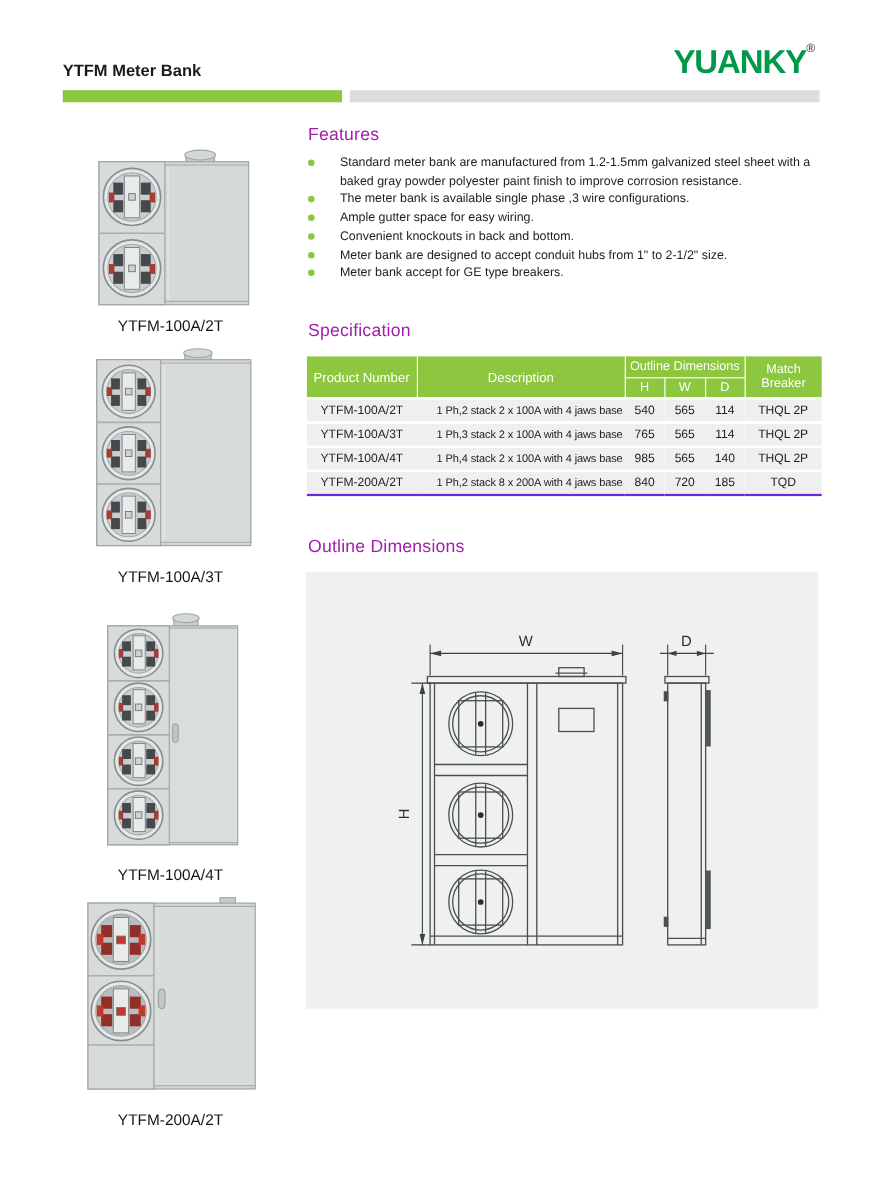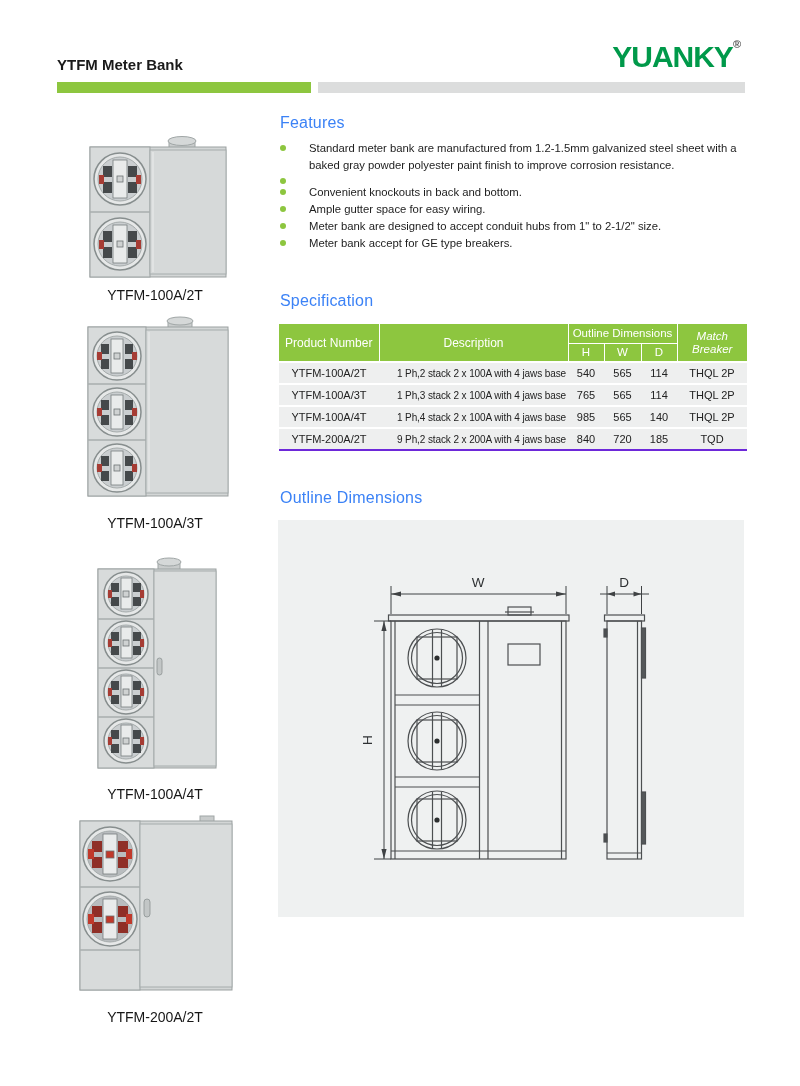--- a/index.html
+++ b/index.html
@@ -17,37 +17,37 @@
   .bar-green { position:absolute; left:57px; top:82px; width:254px; height:11px; background:#8dc63f; }
   .bar-gray  { position:absolute; left:318px; top:82px; width:427px; height:11px; background:#dcdddd; }
 
   
   .figure { position:absolute; width:190px; left:60px; text-align:center; }
   .figure .caption { font-size:14px; color:#161616; }
   #fig1 { top:133px; } #fig2 { top:315px; } #fig3 { top:552px; } #fig4 { top:810px; }
   #fig2 .caption { margin-top:6px; } #fig3 .caption { margin-top:5px; } #fig4 .caption { margin-top:3px; }
 
   
-  .section-heading { position:absolute; left:280px; font-size:16px; color:#3b82f6; letter-spacing:.2px; }
+  .section-heading { position:absolute; left:280px; font-size:16px; color:#a21caf; letter-spacing:.2px; }
   #features-heading { top:114px; }
   #spec-heading { top:292px; }
   #outline-heading { top:489px; }
 
   .features-list { position:absolute; left:280px; top:140px; width:468px; list-style:none; }
   .features-list li { display:flex; gap:23px; font-size:11.3px; line-height:16.7px; color:#1d1d1d; }
   .features-list .dot { flex:none; width:6px; height:6px; border-radius:50%; background:#8dc63f; margin-top:5px; }
 
   
   .spec-table { position:absolute; left:279px; top:324px; width:468px;
                 border-collapse:collapse; table-layout:fixed;
                 border-bottom:2px solid #6d28d9; }
   .spec-table th { background:#8dc63f; color:#fff; font-weight:400; font-size:12px; padding:2px; }
   .spec-table th.sub { font-size:11.5px; height:19px; }
   .spec-table th.group { font-size:11.5px; height:19px; }
-  .spec-table th.small { font-size:11.5px; line-height:13px;font-style:italic; }
+  .spec-table th.small { font-size:11.5px; line-height:13px; }
   .spec-table th.b-right { border-right:1px solid #fff; }
   .spec-table th.b-bottom { border-bottom:1px solid #fff; }
   .spec-table td { background:#eeefef; color:#222; text-align:center; font-size:11px;
                    height:22px; padding:1px 2px; white-space:nowrap; overflow:hidden; }
   .spec-table td.desc { font-size:10px; letter-spacing:-0.1px;text-align:right; }
   .spec-table tbody tr { border-top:2px solid #fff; }
 
   
   .outline-panel { position:absolute; left:278px; top:520px; width:466px; height:397px; background:#eff1f1; }
   .outline-panel svg { display:block; }
@@ -250,28 +250,29 @@
   </div>
 
   <div class="section-heading" id="features-heading">Features</div>
   <ul class="features-list">
     <li>
         <span class="dot"></span>
         <span>Standard meter bank are manufactured from 1.2-1.5mm galvanized steel sheet with a baked gray powder polyester paint finish to improve corrosion resistance.</span>
       </li>
     <li>
         <span class="dot"></span>
+        <span>The meter bank is available single phase ,3 wire configurations.</span>
+      </li>
+    <li>
+        <span class="dot"></span>
+        <span>Ample gutter space for easy wiring.</span>
       </li>
     <li>
         <span class="dot"></span>
         <span>Convenient knockouts in back and bottom.</span>
-      </li>
-    <li>
-        <span class="dot"></span>
-        <span>Ample gutter space for easy wiring.</span>
       </li>
     <li>
         <span class="dot"></span>
         <span>Meter bank are designed to accept conduit hubs from 1" to 2-1/2" size.</span>
       </li>
     <li>
         <span class="dot"></span>
         <span>Meter bank accept for GE type breakers.</span>
       </li>
   </ul>
@@ -319,21 +320,21 @@
       <tr>
         <td>YTFM-100A/4T</td>
         <td class="desc">1 Ph,4 stack 2 x 100A with 4 jaws base</td>
         <td>985</td>
         <td>565</td>
         <td>140</td>
         <td>THQL 2P</td>
       </tr>
       <tr>
         <td>YTFM-200A/2T</td>
-        <td class="desc">9 Ph,2 stack 2 x 200A with 4 jaws base</td>
+        <td class="desc">1 Ph,2 stack 8 x 200A with 4 jaws base</td>
         <td>840</td>
         <td>720</td>
         <td>185</td>
         <td>TQD</td>
       </tr>
     </tbody>
   </table>
 
   <div class="section-heading" id="outline-heading">Outline Dimensions</div>
   <div class="outline-panel">

